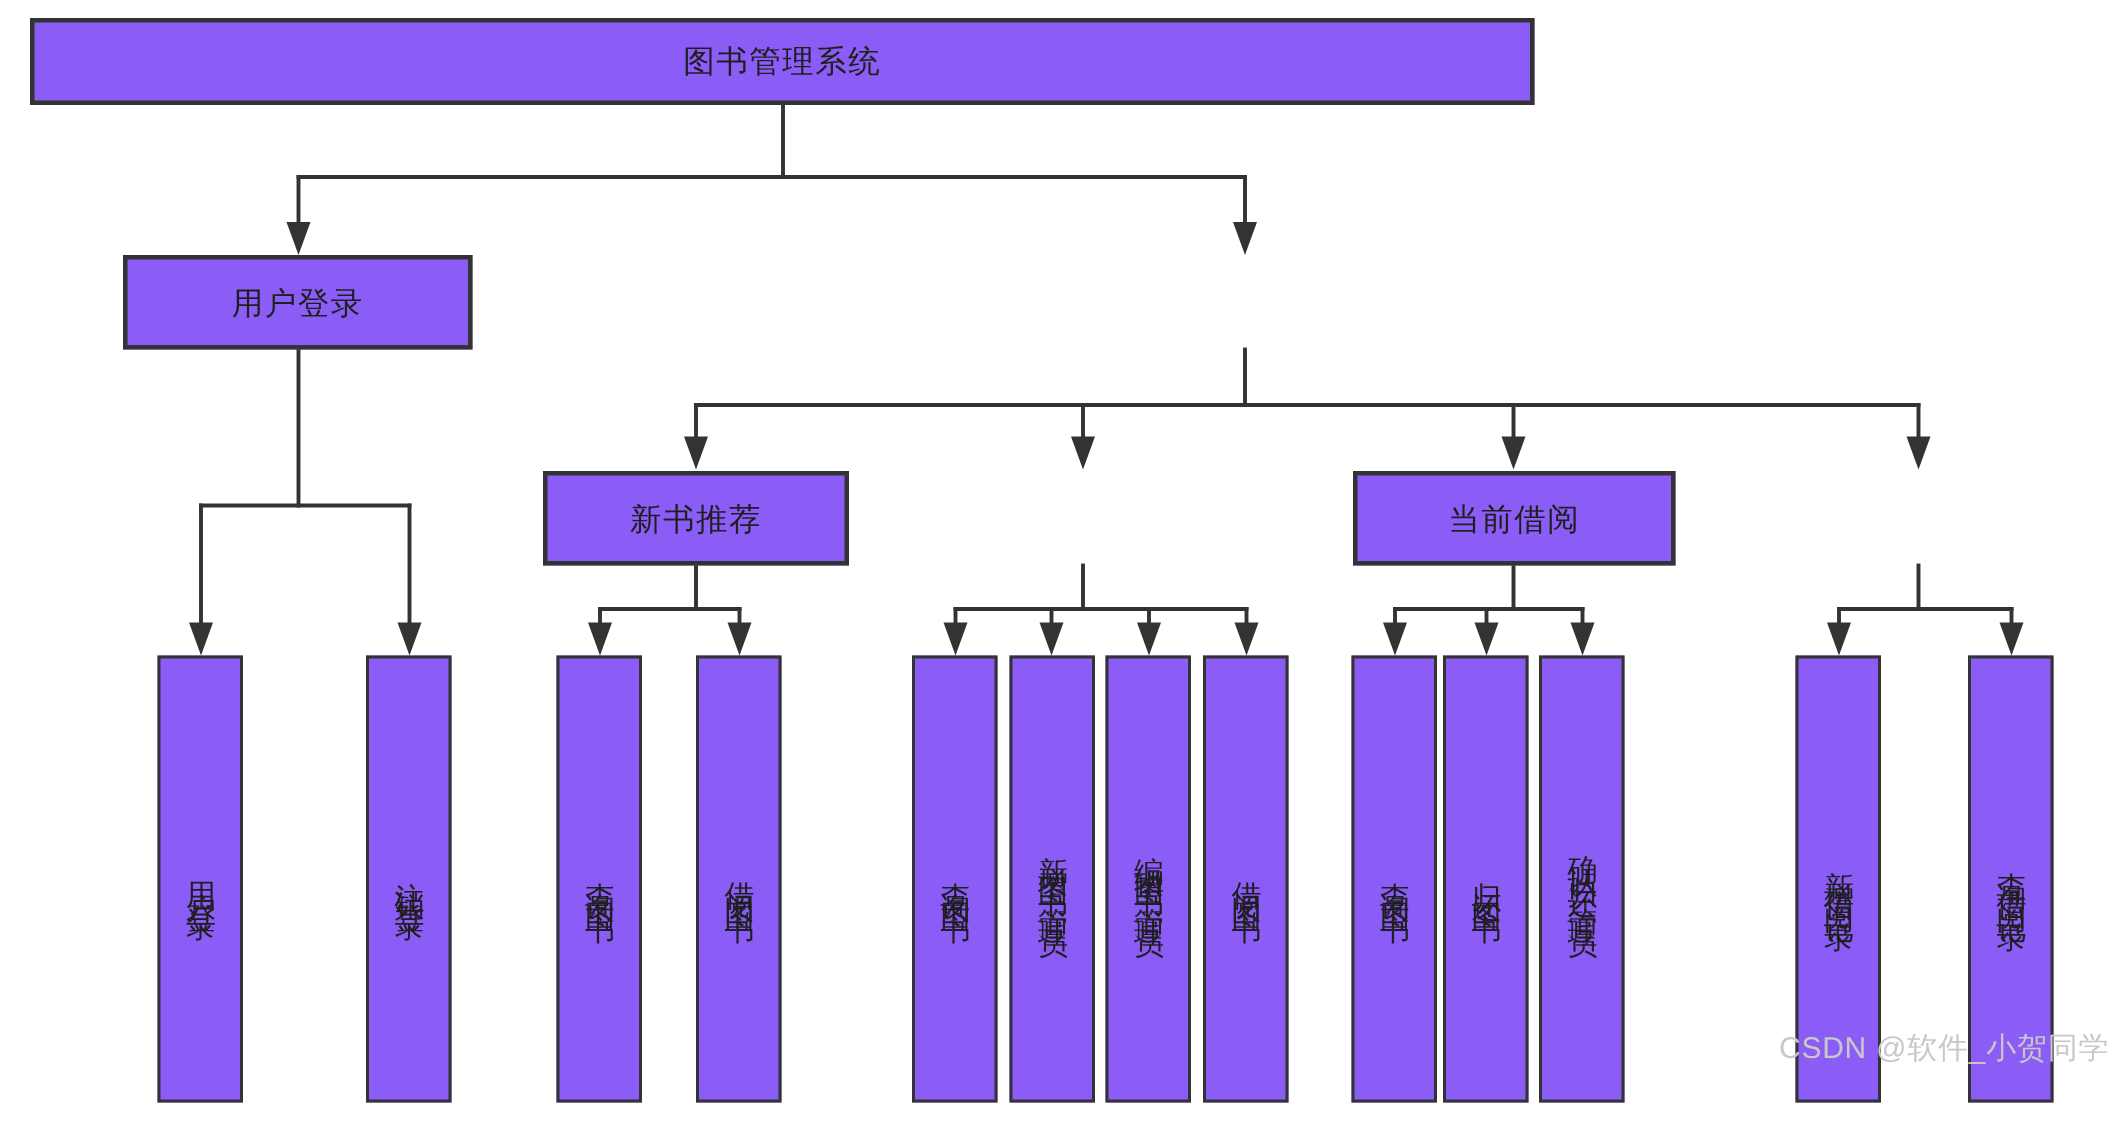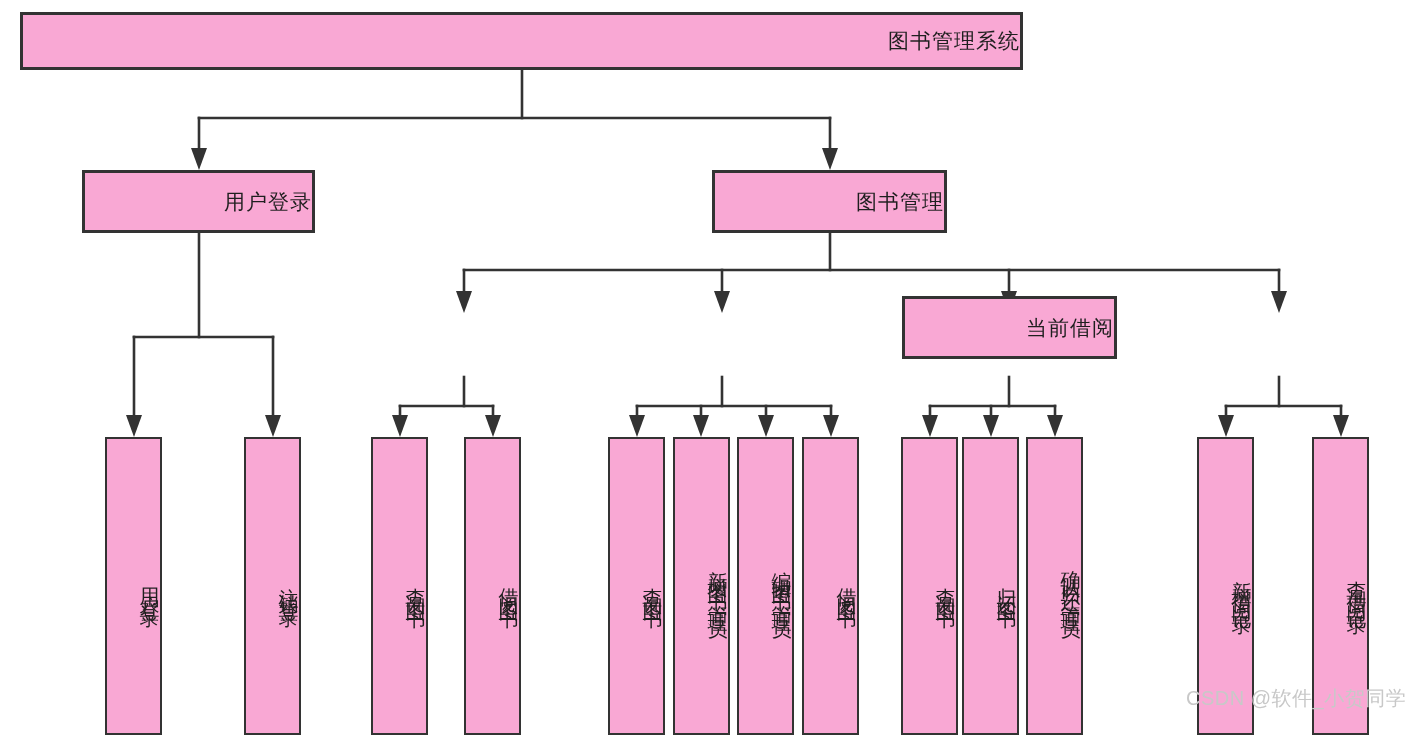--- a/index.html
+++ b/index.html
@@ -16,23 +16,23 @@
     font-family:"Liberation Sans","DejaVu Sans",sans-serif;
     color:var(--text);
     overflow:hidden;
   }
   .connectors{position:absolute;left:0;top:0;width:1405px;height:747px;}
   .connectors line{stroke:var(--line);stroke-width:2.6;stroke-linecap:square;}
   .connectors polygon{fill:var(--line);}
   .box{
     position:absolute;
     box-sizing:border-box;
-    background:#f9a8d4;
+    background:#8b5cf6;
     border:3px solid var(--line);
-    display:flex;align-items:center;justify-content:flex-end;
+    display:flex;align-items:center;justify-content:center;
     z-index:2;
   }
   .box.leaf{
     top:437px;height:298px;width:57px;
     border-width:2.5px;
   }
   .h-label{
     font-size:21px;
     letter-spacing:1px;
     color:var(--text);
@@ -138,25 +138,25 @@
     </g>
   </svg>
 
   <div class="box" style="left:20px;top:12px;width:1003px;height:58px">
     <span class="h-label">图书管理系统</span>
   </div>
 
   <div class="box" style="left:82px;top:170px;width:233px;height:63px">
     <span class="h-label">用户登录</span>
   </div>
-  <div class="box" style="left:712px;top:170px;width:235px;height:63px">
-    <span class="h-label">图书管理</span>
-  </div>
-
-  <div class="box" style="left:902px;top:296px;width:215px;height:63px">
+
+  <div class="box" style="left:362px;top:314px;width:204px;height:63px">
+    <span class="h-label">新书推荐</span>
+  </div>
+  <div class="box" style="left:902px;top:314px;width:215px;height:63px">
     <span class="h-label">当前借阅</span>
   </div>
 
   <div class="box leaf" style="left:105px">
     <span class="v-label">用户登录</span>
   </div>
   <div class="box leaf" style="left:244px">
     <span class="v-label">注销登录</span>
   </div>
 

